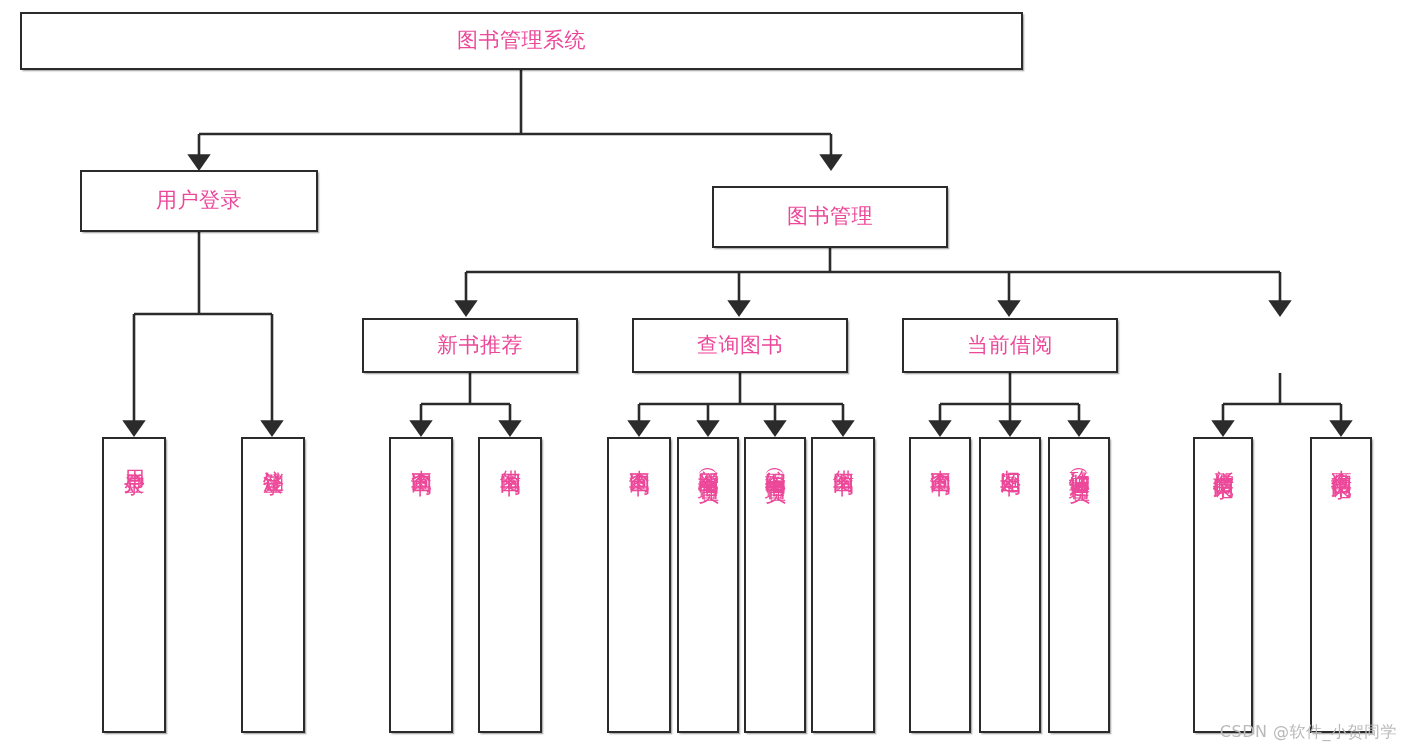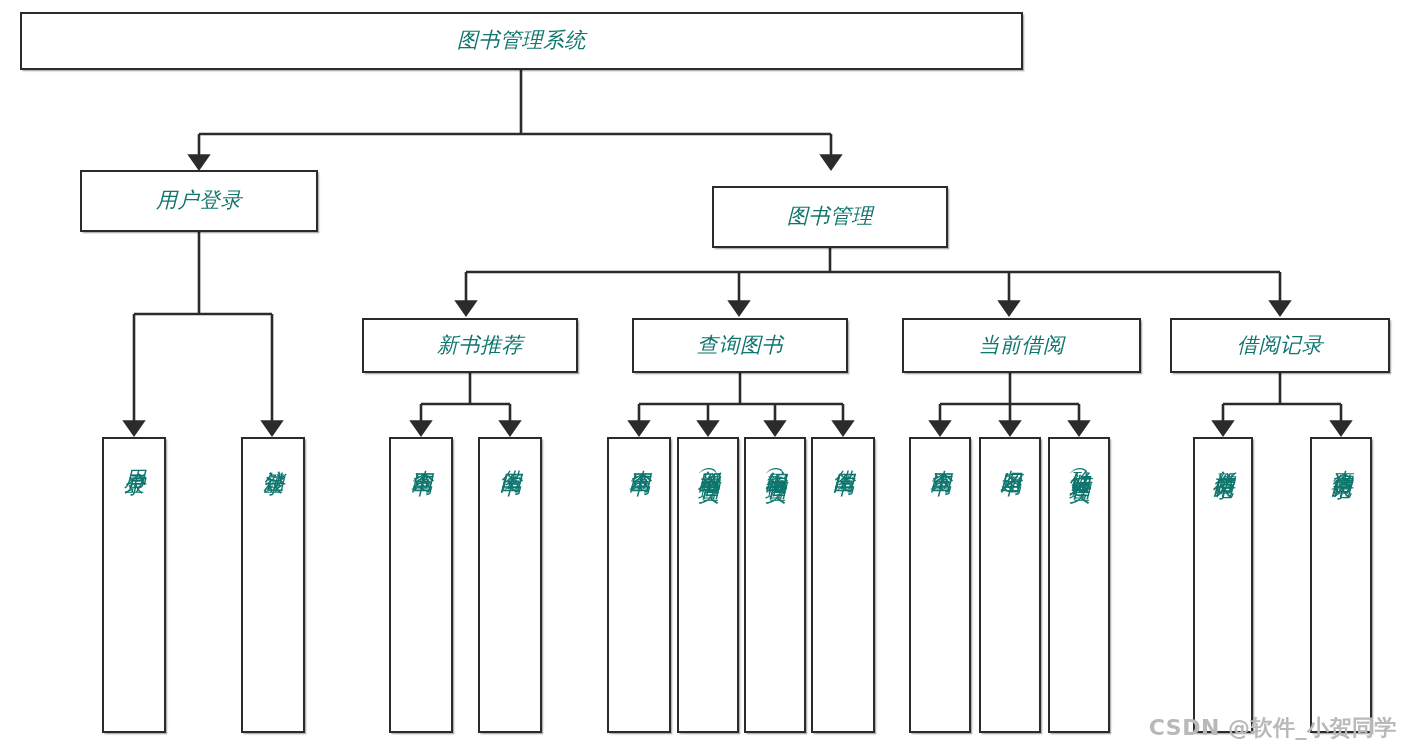--- a/index.html
+++ b/index.html
@@ -31,51 +31,49 @@
     position: absolute;
     box-sizing: border-box;
     background: #ffffff;
     border: 2px solid #2b2b2b;
     display: flex;
     align-items: center;
     justify-content: center;
     box-shadow: 1.5px 1.5px 1.5px rgba(0,0,0,0.30);
   }
   .node .label {
-    color: #0f766e;
+    color: #ec4899;
     font-size: 21px;
     line-height: 1.12;
     letter-spacing: 0.5px;
     white-space: nowrap;
     text-align: center;
-    font-style: italic;
   }
   .node.vertical {
     align-items: flex-start;
     padding-top: 14px;
   }
   .node.vertical .label {
     writing-mode: vertical-rl;
     text-orientation: upright;
     white-space: normal;
     letter-spacing: 2px;
     font-size: 21px;
     line-height: 1.0;
     max-height: 275px;
   }
   .watermark {
     position: absolute;
     right: 8px;
     bottom: 4px;
-    font-size: 22px;
+    font-size: 16px;
     color: #b9b9b9;
     letter-spacing: 0.5px;
     white-space: nowrap;
     font-family: "DejaVu Sans", "Liberation Sans", sans-serif;
-    font-weight: bold;
   }
 </style>
 </head>
 <body>
 
 <div id="canvas">
 
   <svg class="wires" viewBox="0 0 1405 747" xmlns="http://www.w3.org/2000/svg">
     <defs>
       <marker id="arrow" markerWidth="10" markerHeight="10" refX="3" refY="5" orient="auto" markerUnits="strokeWidth">
@@ -136,25 +134,22 @@
   <div class="node" style="left:712px; top:170px; width:236px; height:62px;margin-top:16px;">
     <span class="label">图书管理</span>
   </div>
 
   <div class="node" style="left:362px; top:318px; width:216px; height:55px;padding-left:20px;">
     <span class="label">新书推荐</span>
   </div>
   <div class="node" style="left:632px; top:318px; width:216px; height:55px;">
     <span class="label">查询图书</span>
   </div>
-  <div class="node" style="left:902px; top:318px; width:239px; height:55px;">
+  <div class="node" style="left:902px; top:318px; width:216px; height:55px;">
     <span class="label">当前借阅</span>
-  </div>
-  <div class="node" style="left:1170px; top:318px; width:220px; height:55px;">
-    <span class="label">借阅记录</span>
   </div>
 
   <div class="node vertical" style="left:102px; top:437px; width:64px; height:296px;">
     <span class="label">用户登录</span>
   </div>
   <div class="node vertical" style="left:241px; top:437px; width:64px; height:296px;">
     <span class="label">注销登录</span>
   </div>
   <div class="node vertical" style="left:389px; top:437px; width:64px; height:296px;">
     <span class="label">查询图书</span>

